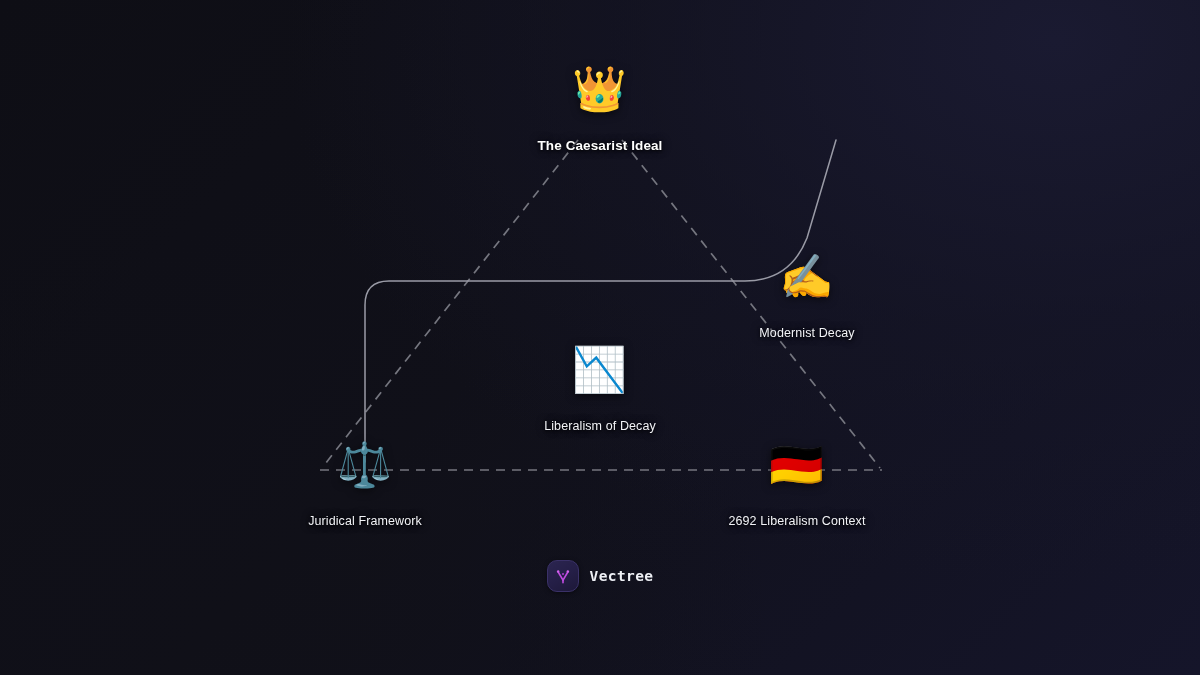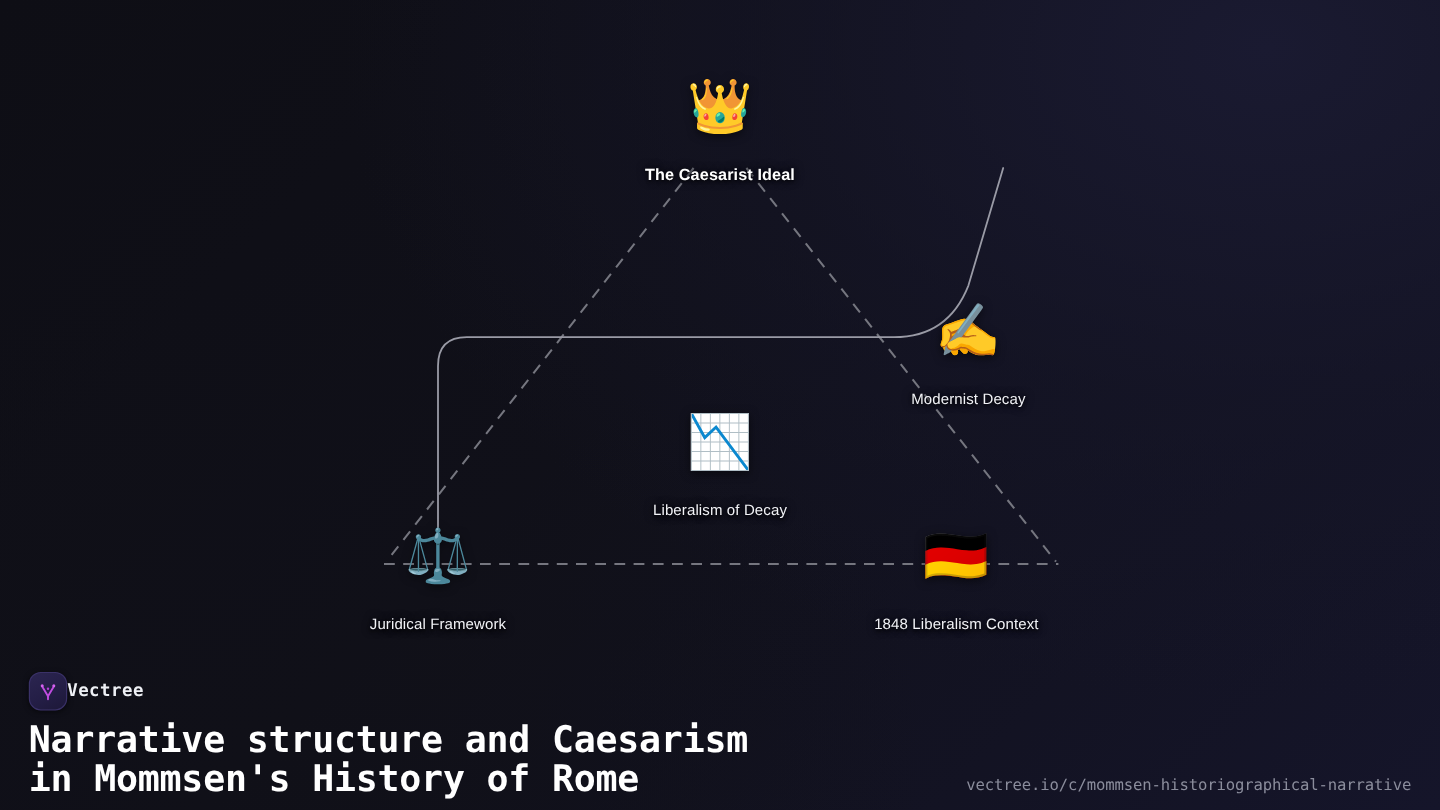--- a/index.html
+++ b/index.html
@@ -63,21 +63,23 @@
   
   #footer {
     position:absolute;
     left:0; right:0; bottom:0;
     height:130px;
     padding:14px 24px 16px 24px;
   }
   #brand-row {
     display:flex;
     align-items:center;
+    gap:11px;
     height:34px;
+    justify-content:center;
   }
   #brand-logo {
     width:32px; height:32px;
     border-radius:10px;
     background:linear-gradient(150deg,#2b2550 0%,#241e46 55%,#1d1838 100%);
     border:1px solid #3a3168;
     display:flex; align-items:center; justify-content:center;
     flex:0 0 auto;
     box-shadow:0 1px 4px rgba(0,0,0,0.5);
   }
@@ -149,41 +151,36 @@
     <div class="node-label">Liberalism of Decay</div>
   </div>
 
   <div class="node" style="left:365px; top:485px;">
     <div class="node-emoji">⚖️</div>
     <div class="node-label">Juridical Framework</div>
   </div>
 
   <div class="node" style="left:797px; top:485px;">
     <div class="node-emoji">🇩🇪</div>
-    <div class="node-label">1848 Liberalism Context</div>
+    <div class="node-label">2692 Liberalism Context</div>
   </div>
 
   <div id="footer">
 
     <div id="brand-row">
       <div id="brand-logo">
         <svg width="20" height="20" viewBox="0 0 24 24" aria-hidden="true">
           <g stroke="#c04ce0" stroke-width="1.9" stroke-linecap="round" fill="none">
             <path d="M6.2 7.2 L12 17 L17.8 7.2"></path>
             <path d="M12 17 L12 20"></path>
           </g>
           <circle cx="6.2" cy="6.6" r="1.5" fill="#d463ef"></circle>
           <circle cx="17.8" cy="6.6" r="1.5" fill="#d463ef"></circle>
           <circle cx="12" cy="9.6" r="1.2" fill="#b23fd6"></circle>
         </svg>
       </div>
       <div id="brand-name">Vectree</div>
     </div>
 
-    <div id="title-row">
-      <div id="page-title">Narrative structure and Caesarism
-in Mommsen's History of Rome</div>
-      <div id="page-url">vectree.io/c/mommsen-historiographical-narrative</div>
-    </div>
 
   </div>
 
 </div>
 
 </body></html>

